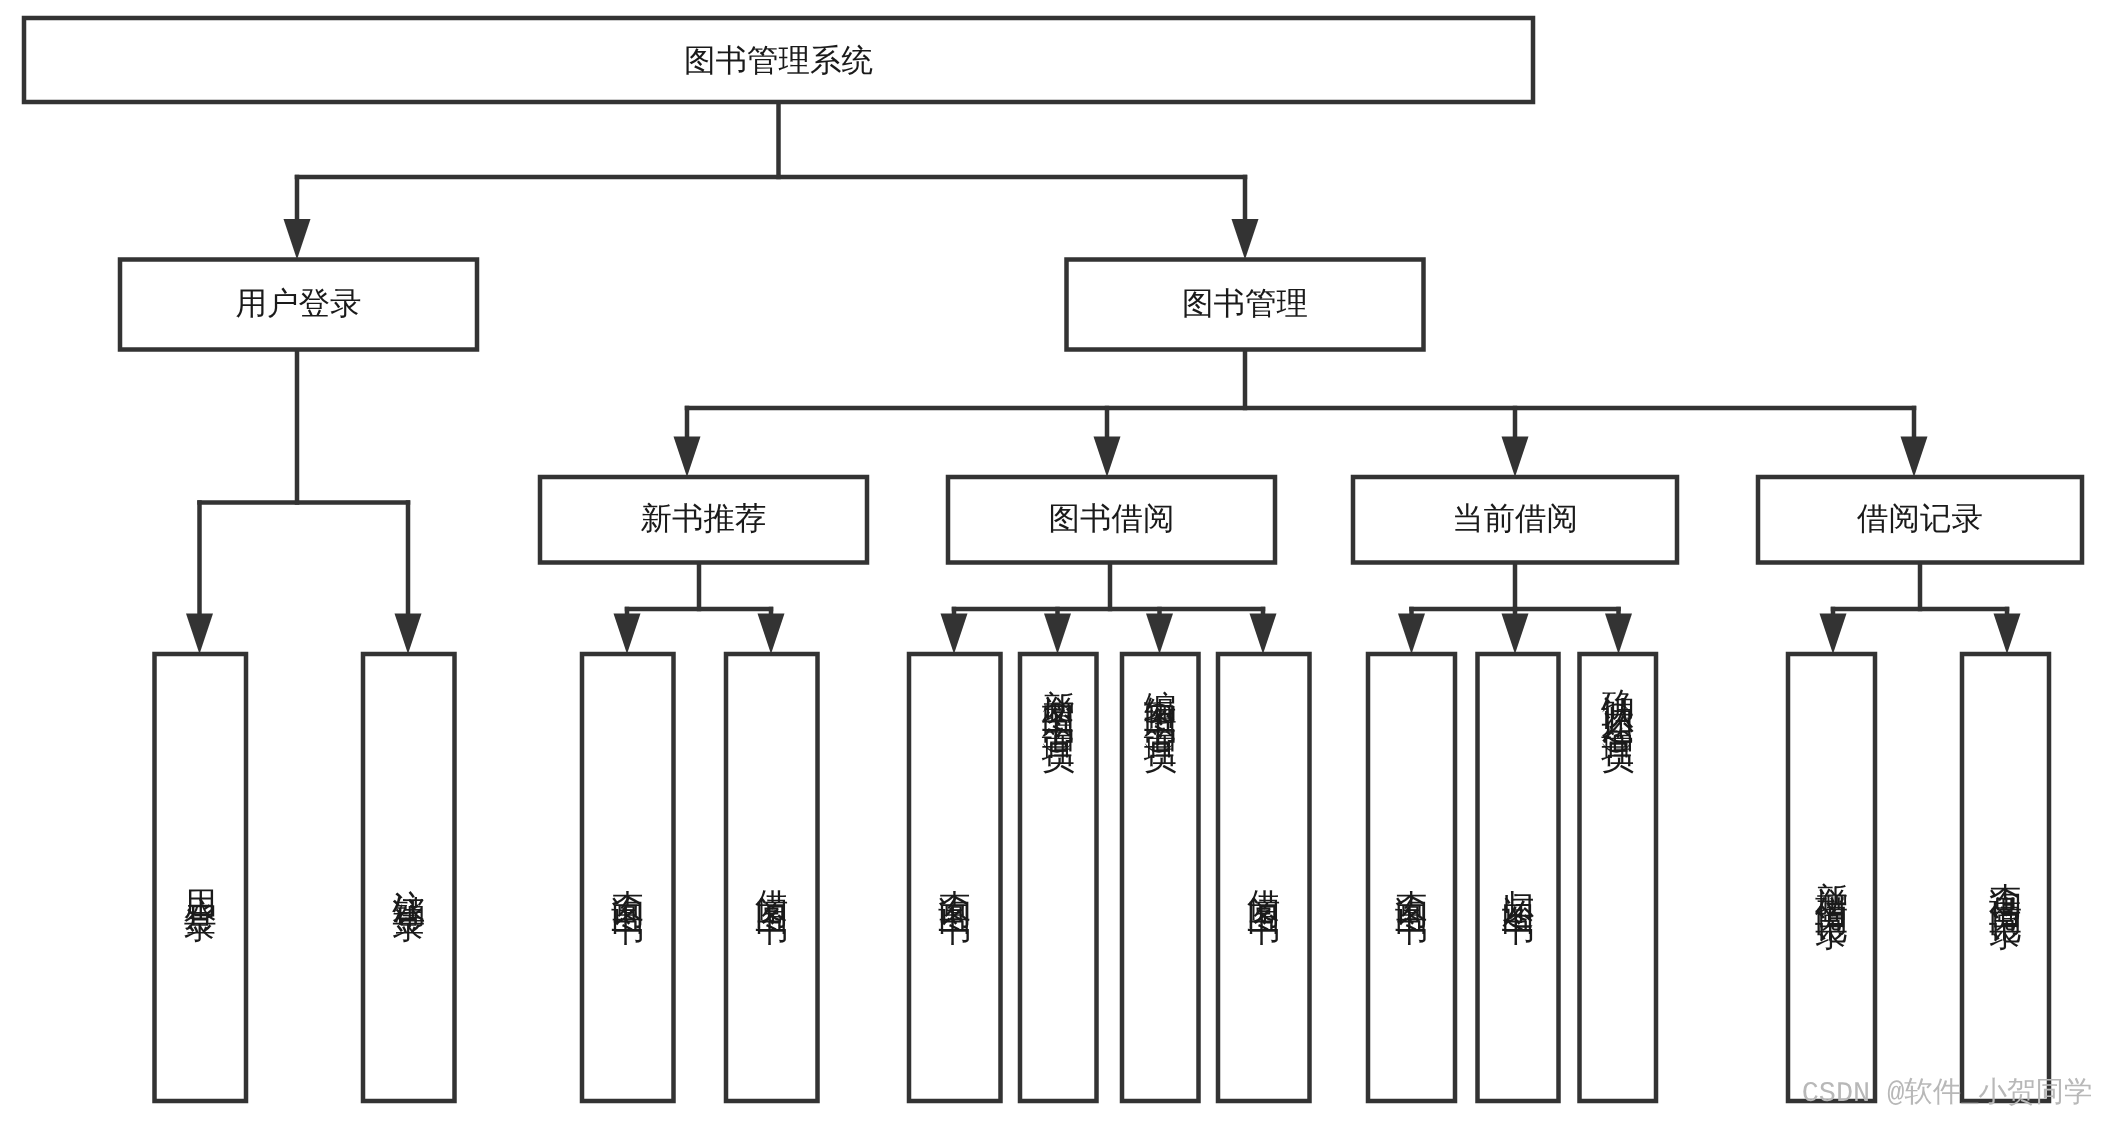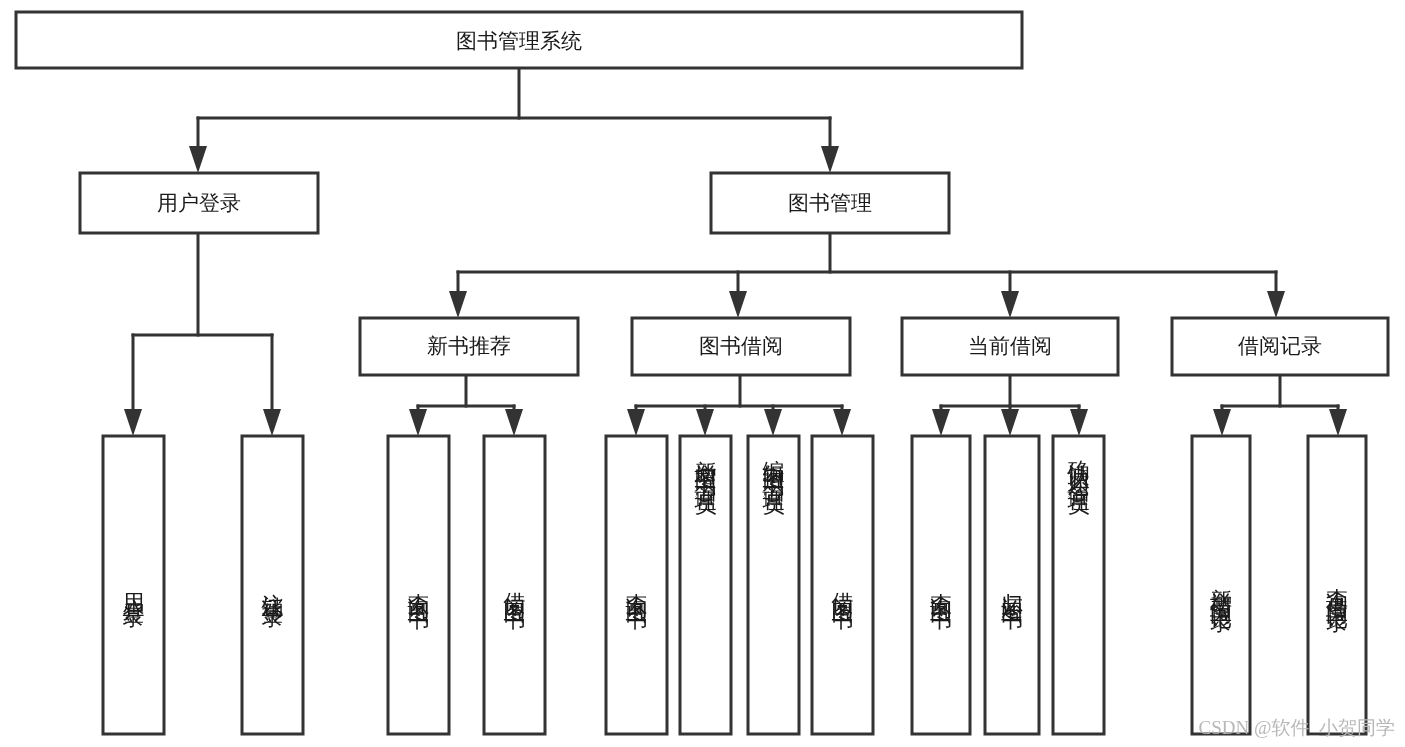--- a/index.html
+++ b/index.html
@@ -66,21 +66,21 @@
     font-size: 22px;
     line-height: 1;
     color: #1a1a1a;
     letter-spacing: 5px;
     white-space: nowrap;
   }
   .watermark {
     position: absolute;
     right: 10px;
     bottom: 6px;
-    font-family: Liberation Serif, serif;
+    font-family: Liberation Mono, monospace;
     font-size: 19px;
     color: #b8b8b8;
     white-space: nowrap;
     pointer-events: none;
   }
 </style>
 </head>
 <body>
 
 <svg id="diagram" viewBox="0 0 1405 747">

